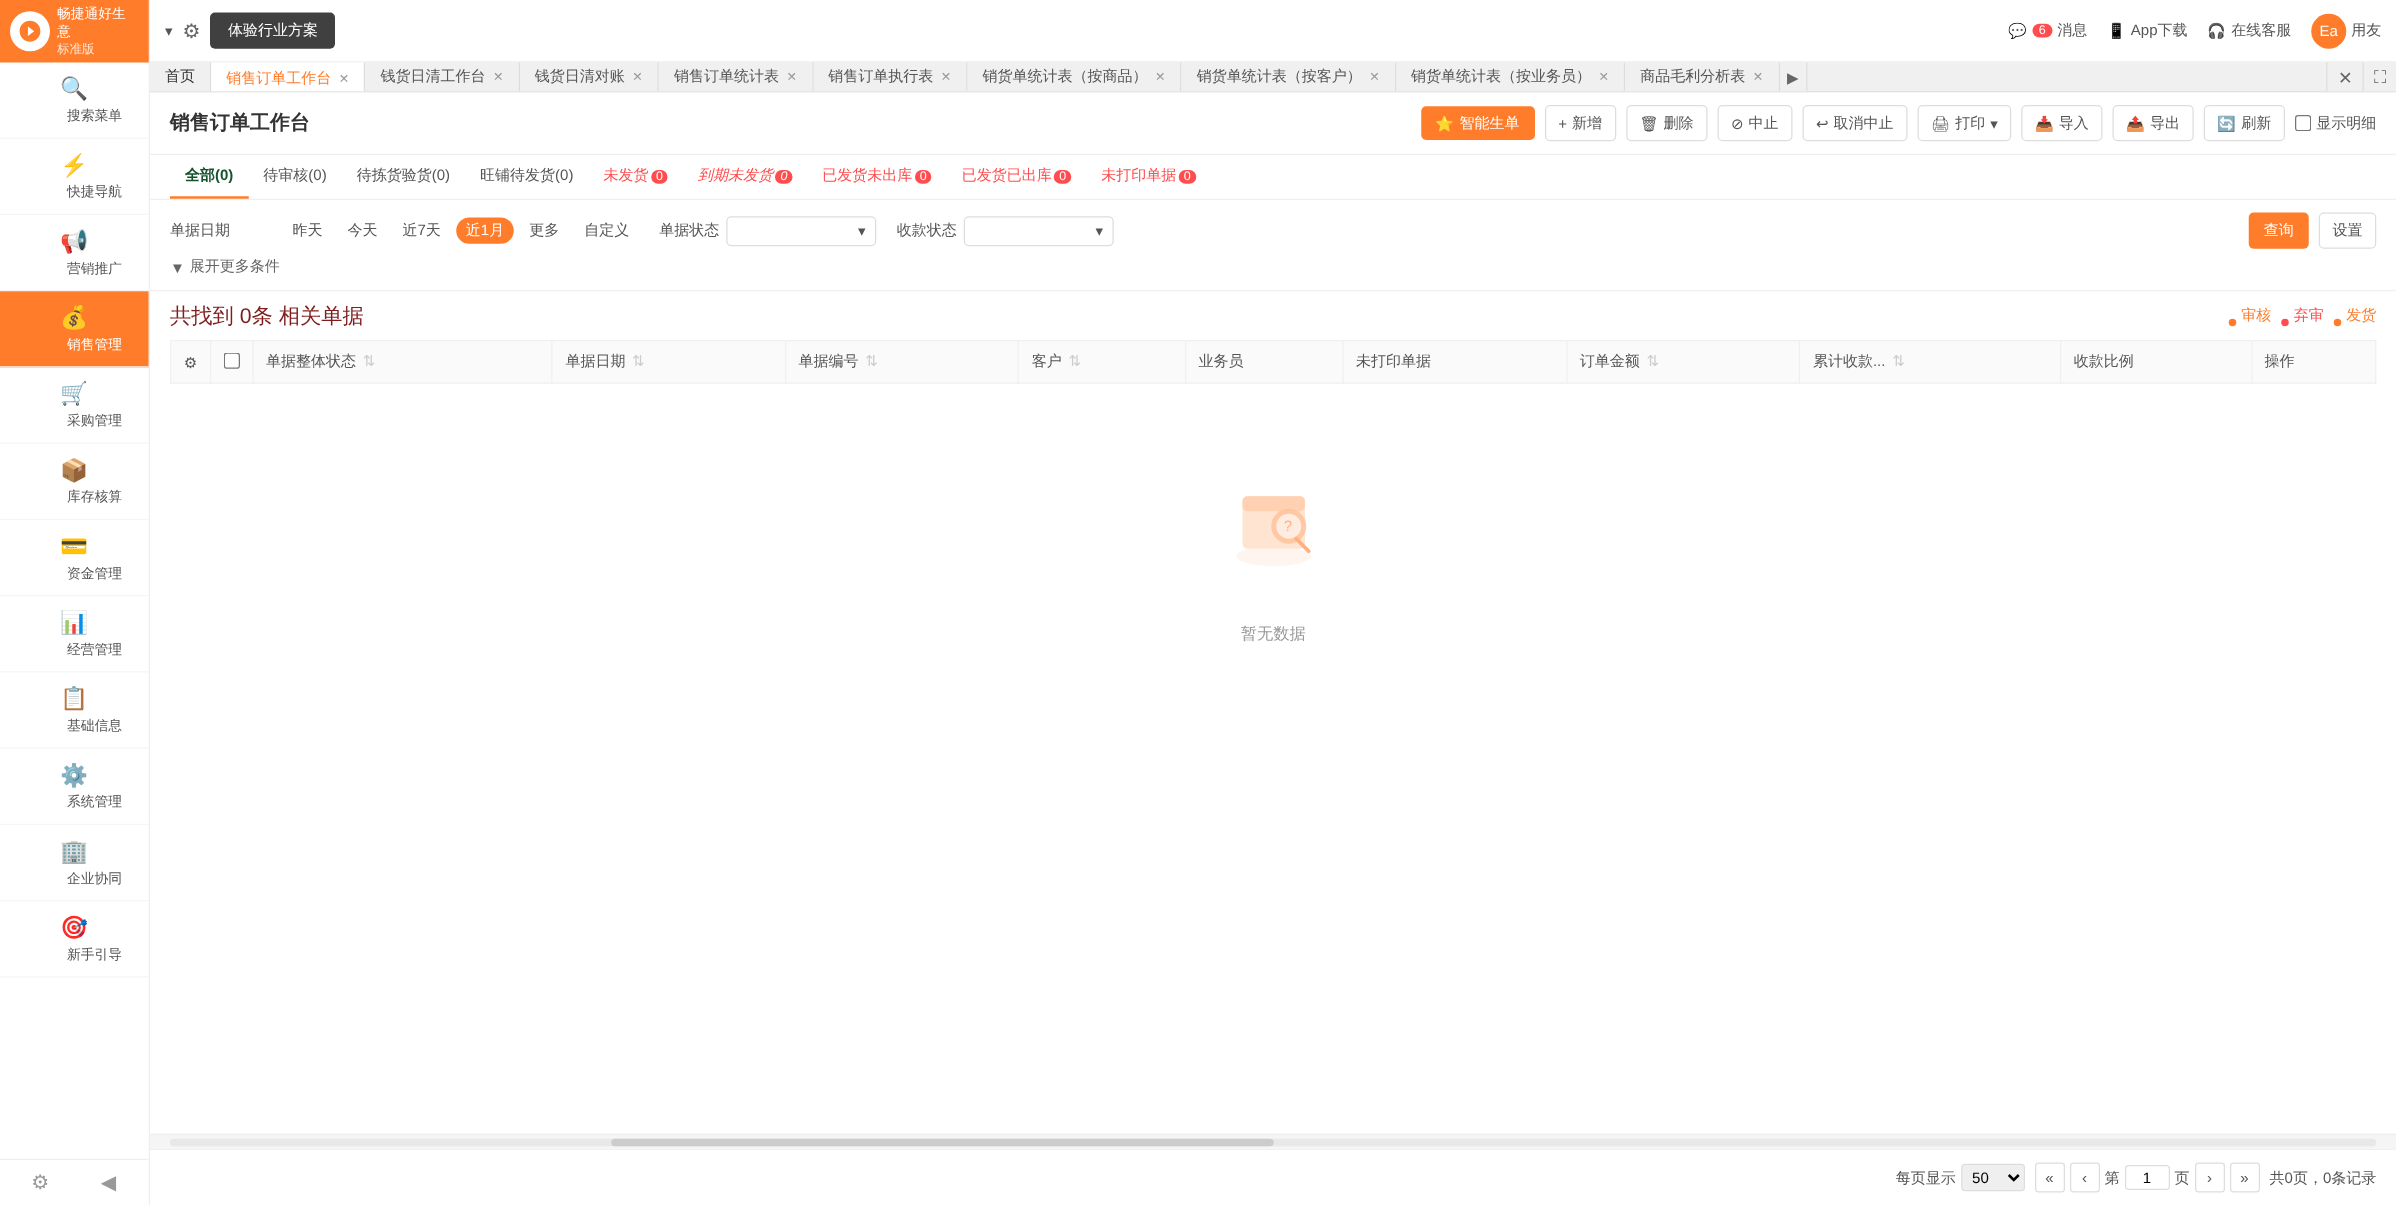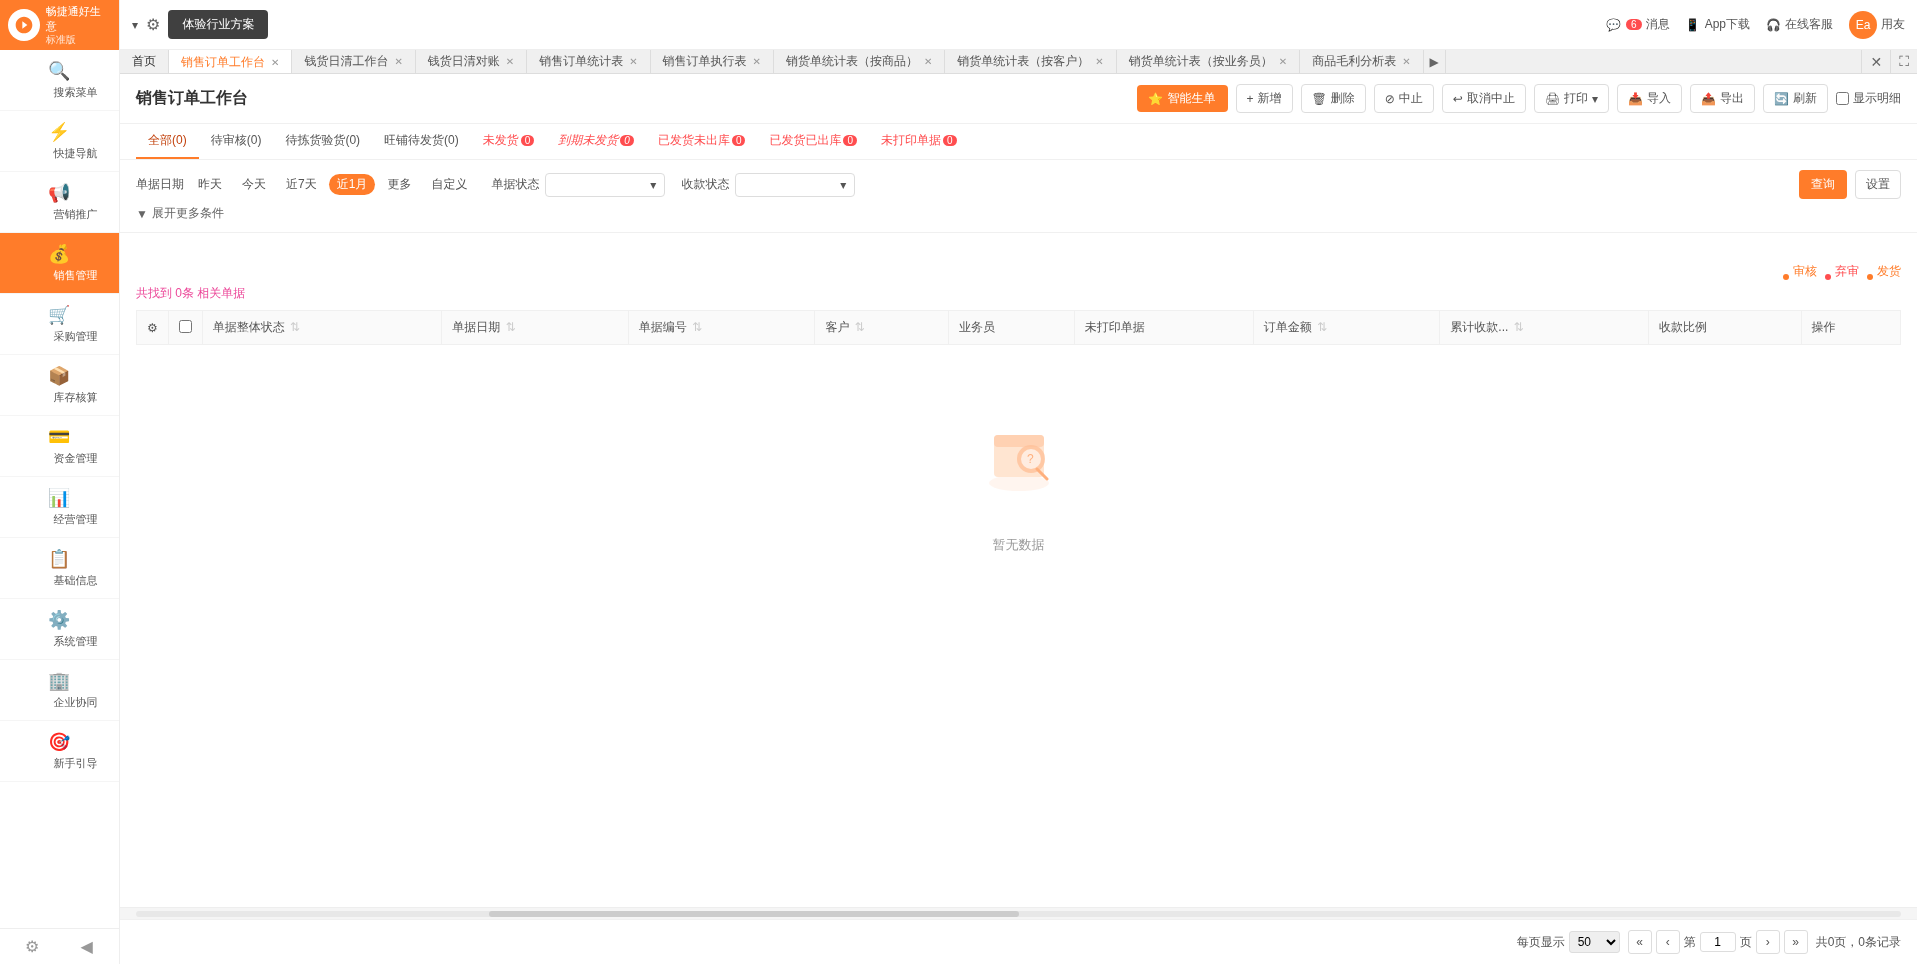--- a/index.html
+++ b/index.html
@@ -50,39 +50,39 @@
     .page-header { display: flex; align-items: center; padding: 10px 16px; border-bottom: 1px solid #f0f0f0; }
     .page-title { font-size: 16px; font-weight: bold; color: #333; }
     .page-actions { margin-left: auto; display: flex; gap: 8px; align-items: center; }
     .btn-primary { background: #ff7c2a; color: white; border: none; padding: 5px 12px; border-radius: 4px; cursor: pointer; font-size: 12px; display: flex; align-items: center; gap: 4px; }
     .btn-default { background: white; color: #555; border: 1px solid #ddd; padding: 5px 10px; border-radius: 4px; cursor: pointer; font-size: 12px; display: flex; align-items: center; gap: 4px; }
     .checkbox-label { display: flex; align-items: center; gap: 4px; font-size: 12px; color: #555; cursor: pointer; }
 
     
     .filter-tabs { display: flex; align-items: center; padding: 0 16px; border-bottom: 1px solid #f0f0f0; background: white; }
     .filter-tab { padding: 8px 12px; cursor: pointer; font-size: 12px; color: #555; border-bottom: 2px solid transparent; white-space: nowrap; }
-    .filter-tab.active { color: #c2410c; border-bottom-color: #ff7c2a; }
+    .filter-tab.active { color: #14532d; border-bottom-color: #ff7c2a; font-weight: bold; }
     .filter-tab .count-badge { background: #ff4d4f; color: white; border-radius: 10px; font-size: 10px; padding: 0 4px; margin-left: 2px; }
 
     
     .filter-area { padding: 10px 16px; background: white; border-bottom: 1px solid #f0f0f0; }
     .filter-row { display: flex; align-items: center; gap: 16px; flex-wrap: wrap; }
     .filter-item { display: flex; align-items: center; gap: 6px; }
     .filter-label { color: #555; font-size: 12px; white-space: nowrap; }
-    .filter-date-options { display: flex; gap: 4px; }
+    .filter-date-options { display: flex; gap: 4px; margin-left: 36px; }
     .date-option { padding: 2px 8px; border-radius: 3px; cursor: pointer; font-size: 12px; color: #555; }
     .date-option.active { background: #ff7c2a; color: white; border-radius: 12px; }
     .date-range { color: #555; font-size: 12px; margin-top: 4px; }
     .filter-select { border: 1px solid #ddd; border-radius: 4px; padding: 4px 8px; font-size: 12px; color: #555; background: white; cursor: pointer; min-width: 120px; display: flex; align-items: center; justify-content: space-between; gap: 20px; }
     .expand-btn { display: flex; align-items: center; gap: 4px; color: #666; cursor: pointer; font-size: 12px; margin-top: 6px; }
 
     
     .table-area { flex: 1; padding: 0 16px; }
     .table-summary { padding: 8px 0; display: flex; align-items: center; justify-content: space-between; }
-    .table-summary-text { font-size: 12px; color: #ec4899; margin-top: 44px; }
+    .table-summary-text { font-size: 17px; color: #7f1d1d; }
     .table-summary-actions { display: flex; gap: 8px; }
     .action-link { color: #ff7c2a; cursor: pointer; font-size: 12px; display: flex; align-items: flex-end; gap: 2px; }
     .dot { width: 6px; height: 6px; border-radius: 50%; display: inline-block; margin-right: 2px; }
     .dot-orange { background: #ff7c2a; }
     .dot-red { background: #ff4d4f; }
 
     
     .data-table { width: 100%; border-collapse: collapse; font-size: 12px; }
     .data-table th { background: #fafafa; border: 1px solid #f0f0f0; padding: 8px 10px; text-align: left; color: #555; font-weight: normal; white-space: nowrap; }
     .data-table th .sort-icon { color: #ccc; margin-left: 2px; }

